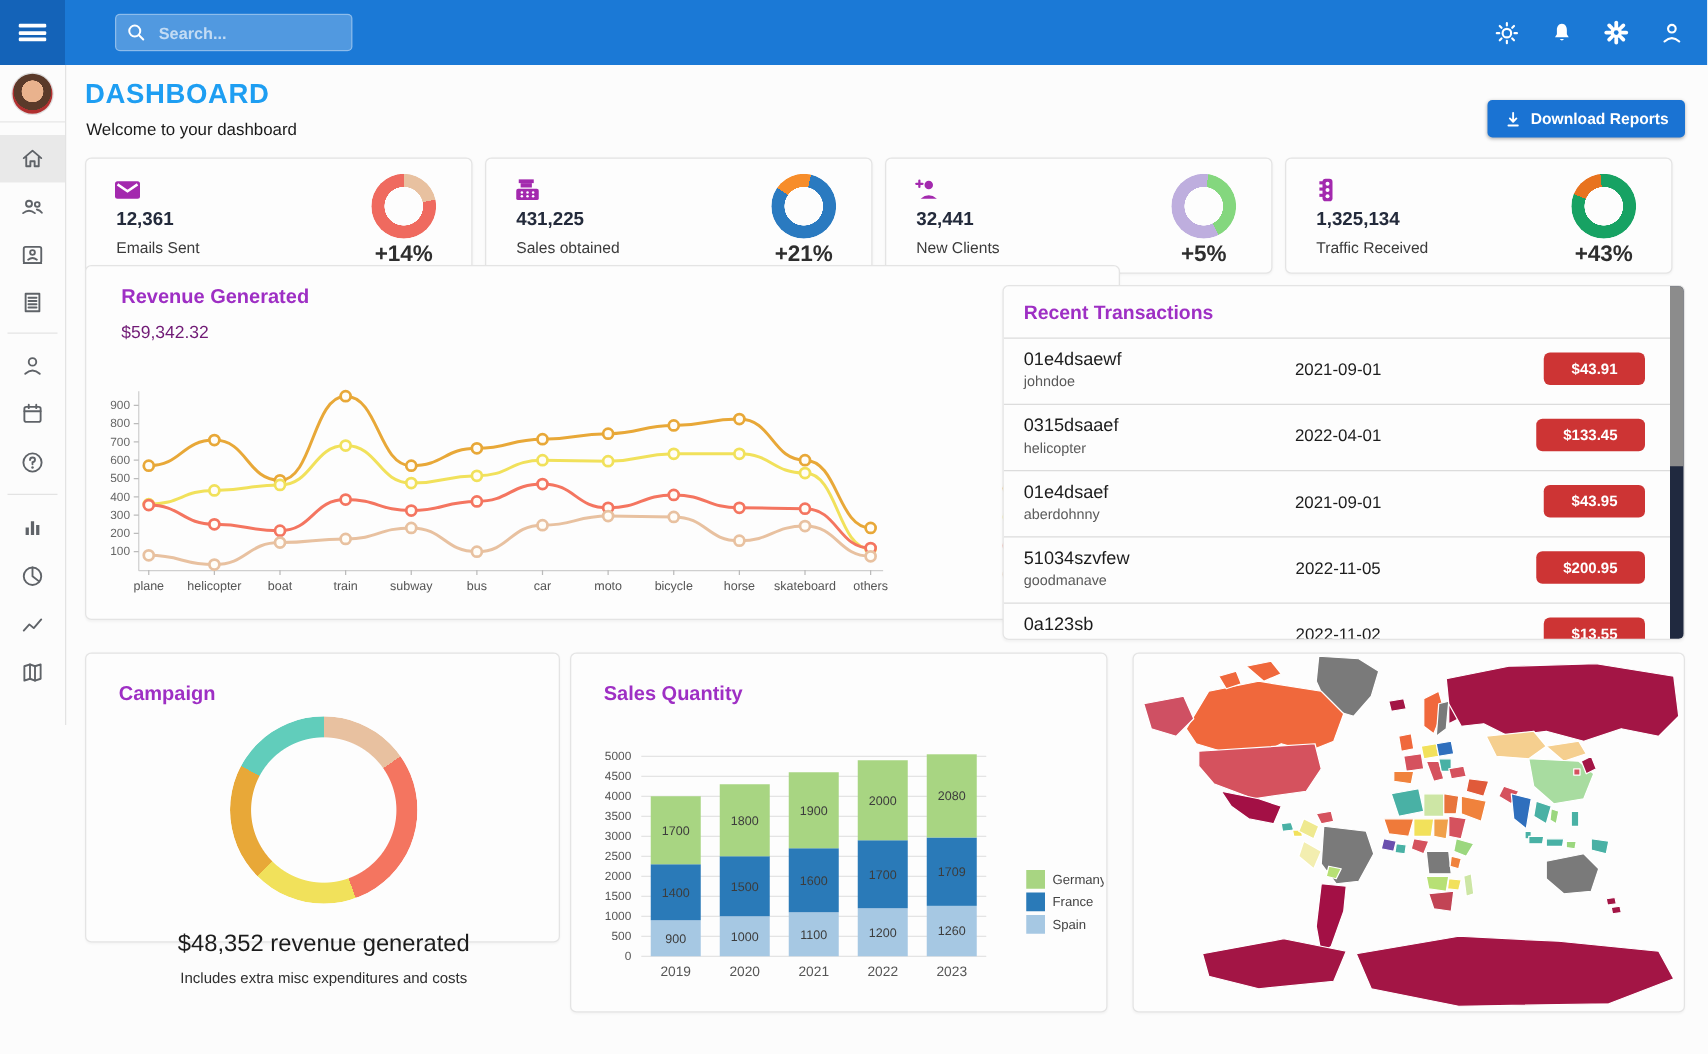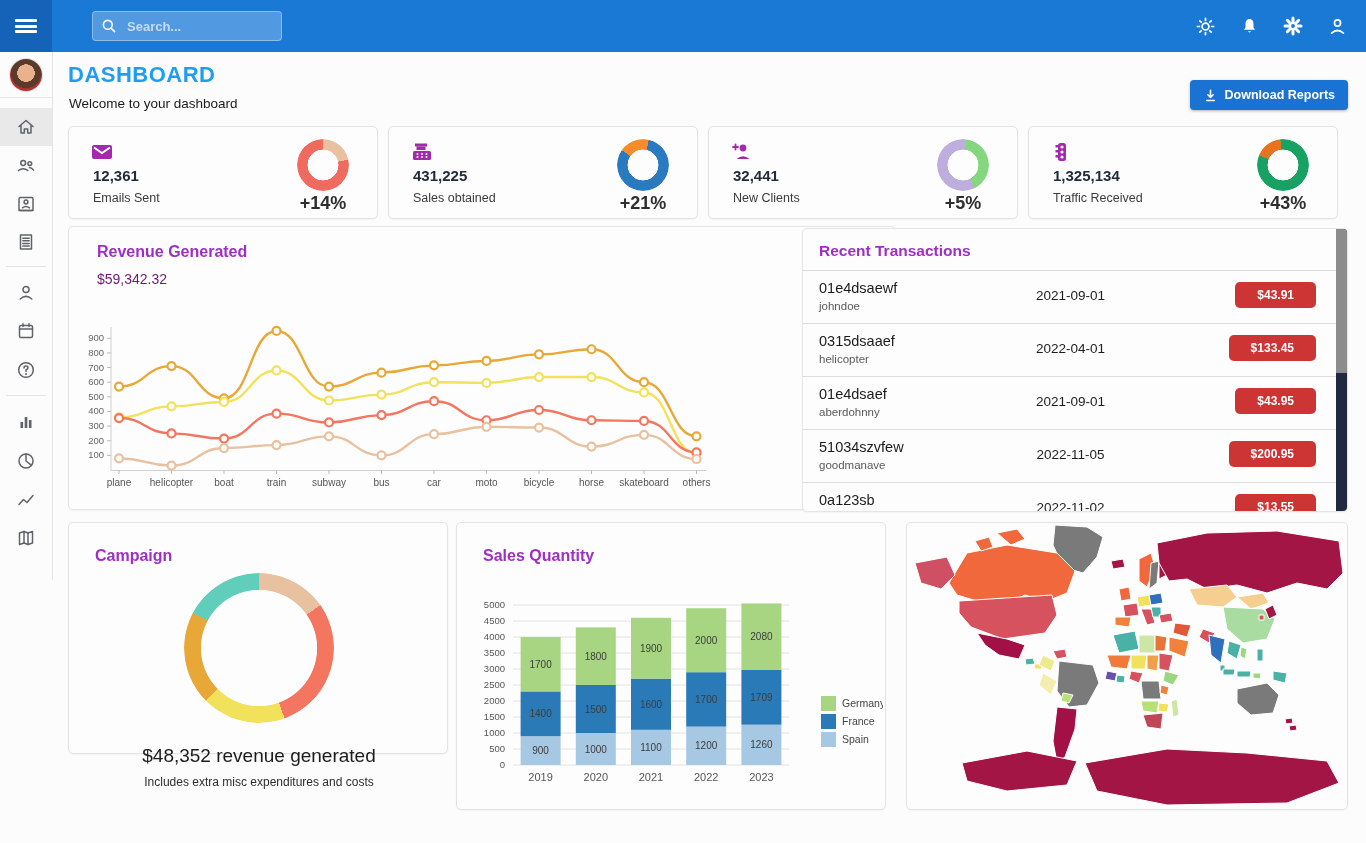--- a/index.html
+++ b/index.html
@@ -31,21 +31,21 @@
   
   .card{background:#fdfdfd;border:1px solid #e4e4e4;border-radius:5px;box-shadow:0 1px 2px rgba(0,0,0,.04);box-sizing:border-box;}
   .stat-card{top:126px;width:310px;height:93px;}
   .stat-val{left:24px;top:40px;font-size:15px;font-weight:bold;color:#232a3b;}
   .stat-label{left:24px;top:64px;font-size:12.5px;color:#3b3b3b;}
   .stat-icon{left:22px;top:14px;width:22px;height:22px;}
   .ring{width:52px;height:52px;border-radius:50%;-webkit-mask:radial-gradient(closest-side,transparent 59%,#000 60%);mask:radial-gradient(closest-side,transparent 59%,#000 60%);}
   .ring-wrap{right:28px;top:12px;display:flex;flex-direction:column;align-items:center;}
   .stat-delta{font-size:18px;color:#2e2e2e;margin-top:2px;font-weight:bold;}
   
-  #revenue-card{left:68px;top:226px;width:828px;height:284px;}
+  #revenue-card{left:68px;top:212px;width:828px;height:284px;}
   .card-title{font-size:16px;font-weight:bold;color:#9e2fc4;}
   #revenue-amount{left:28px;top:44px;font-size:14px;color:#701a75;}
   #rev-dl{right:26px;top:18px;cursor:pointer;}
   #rev-legend{right:14px;top:172px;display:flex;flex-direction:column;gap:5px;}
   .leg-row{display:flex;align-items:flex-start;gap:6px;font-size:16px;color:#555;}
   .leg-dot{width:11px;height:11px;border-radius:50%;}
   
   #trans-card{left:802px;top:228px;width:546px;height:284px;overflow:hidden;text-decoration:underline;}
   #trans-title{left:16px;top:13px;font-size:15.5px;}
   #trans-scroll-track{right:0;top:0;width:11px;height:284px;background:#20293f;}

